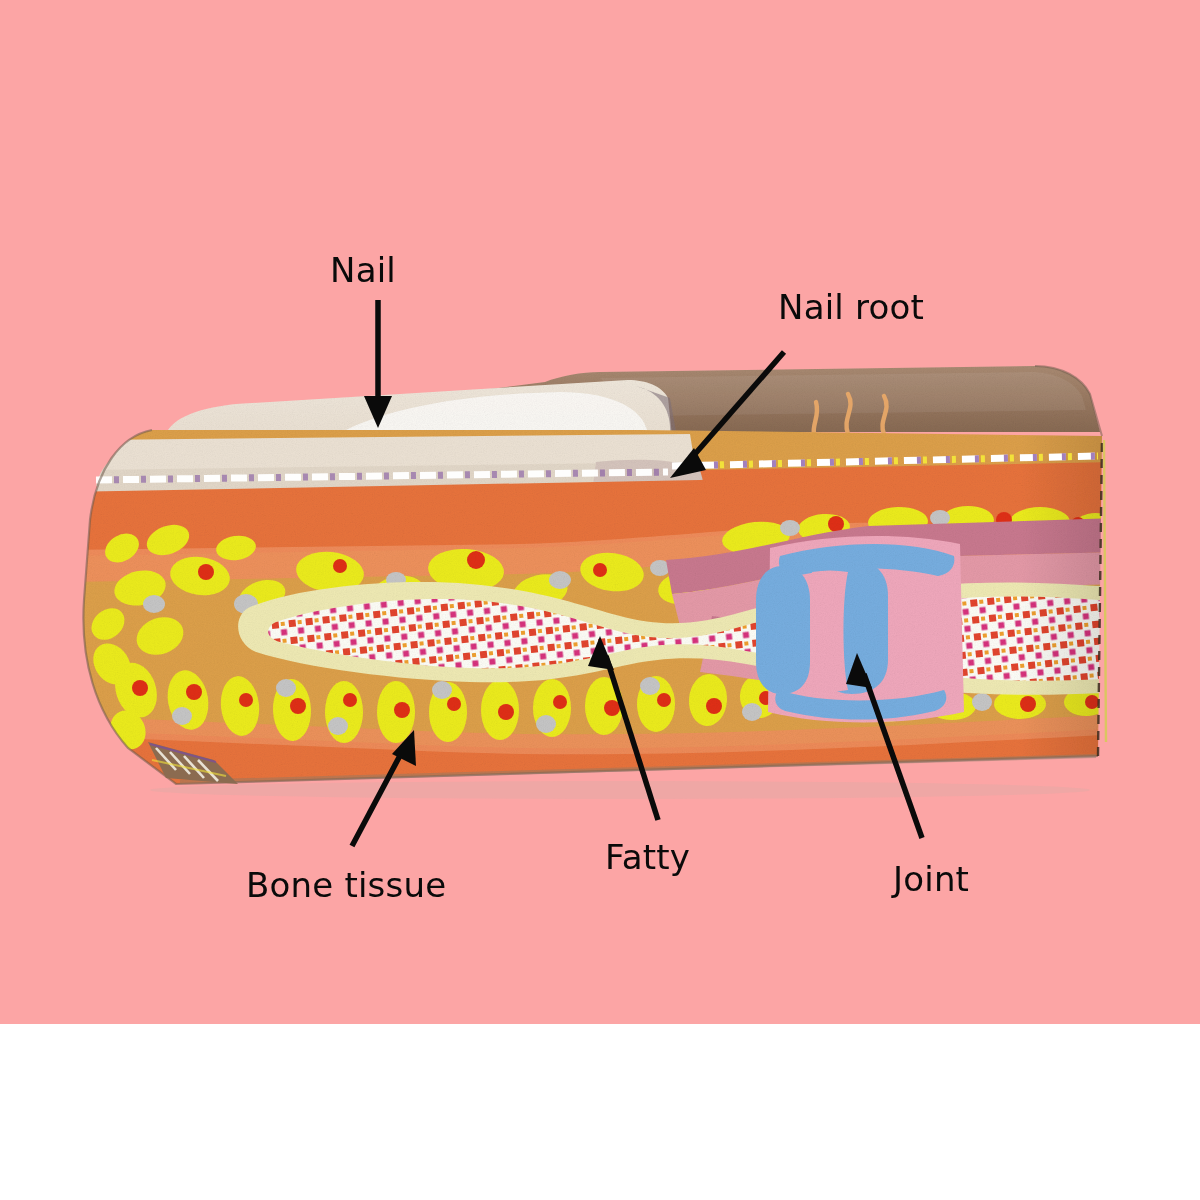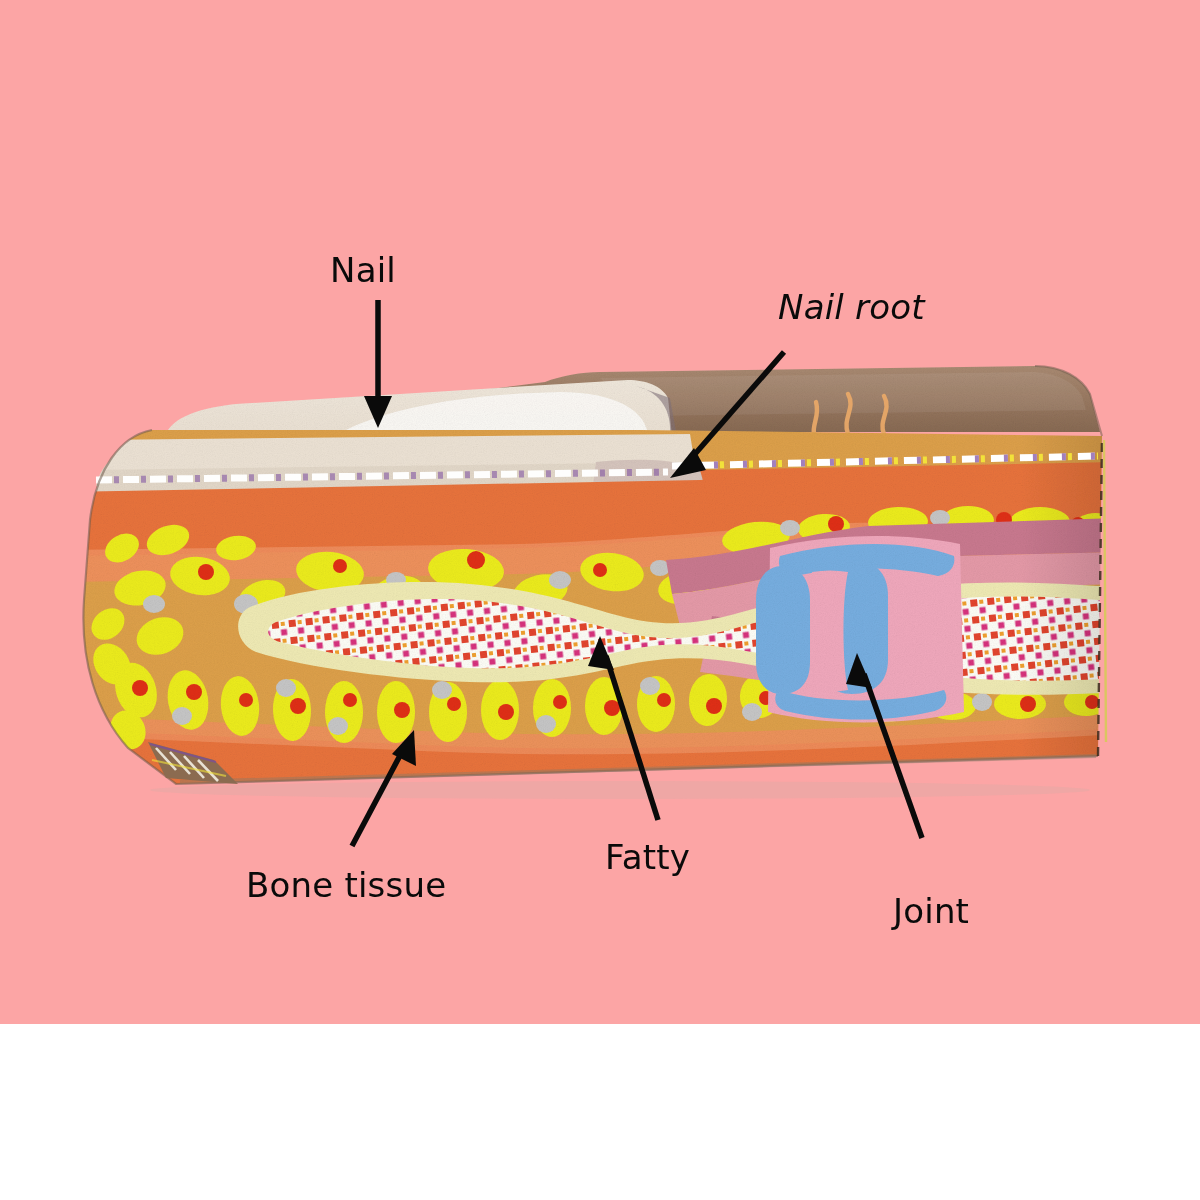--- a/index.html
+++ b/index.html
@@ -34,24 +34,24 @@
     color: #0a0a0a;
     font-family: "DejaVu Sans", "Liberation Sans", sans-serif;
     font-size: 34px;
     font-weight: 400;
     line-height: 1.05;
     letter-spacing: 0.2px;
     white-space: nowrap;
     -webkit-font-smoothing: antialiased;
   }
   #label-nail      { left: 330px; top: 253px; }
-  #label-nail-root { left: 778px; top: 290px; font-style: italic; }
+  #label-nail-root { left: 778px; top: 290px; }
   #label-fatty     { left: 246px; top: 868px; }
   #label-bone      { left: 605px; top: 840px; }
-  #label-joint     { left: 893px; top: 862px; margin-top: 32px; }
+  #label-joint     { left: 893px; top: 862px; }
 </style>
 </head>
 <body>
 
 <div id="stage">
 
   <svg id="figure-svg" viewBox="0 0 1200 1200">
     <defs>
 
       <filter id="paperGrain" x="-5%" y="-5%" width="110%" height="110%">

